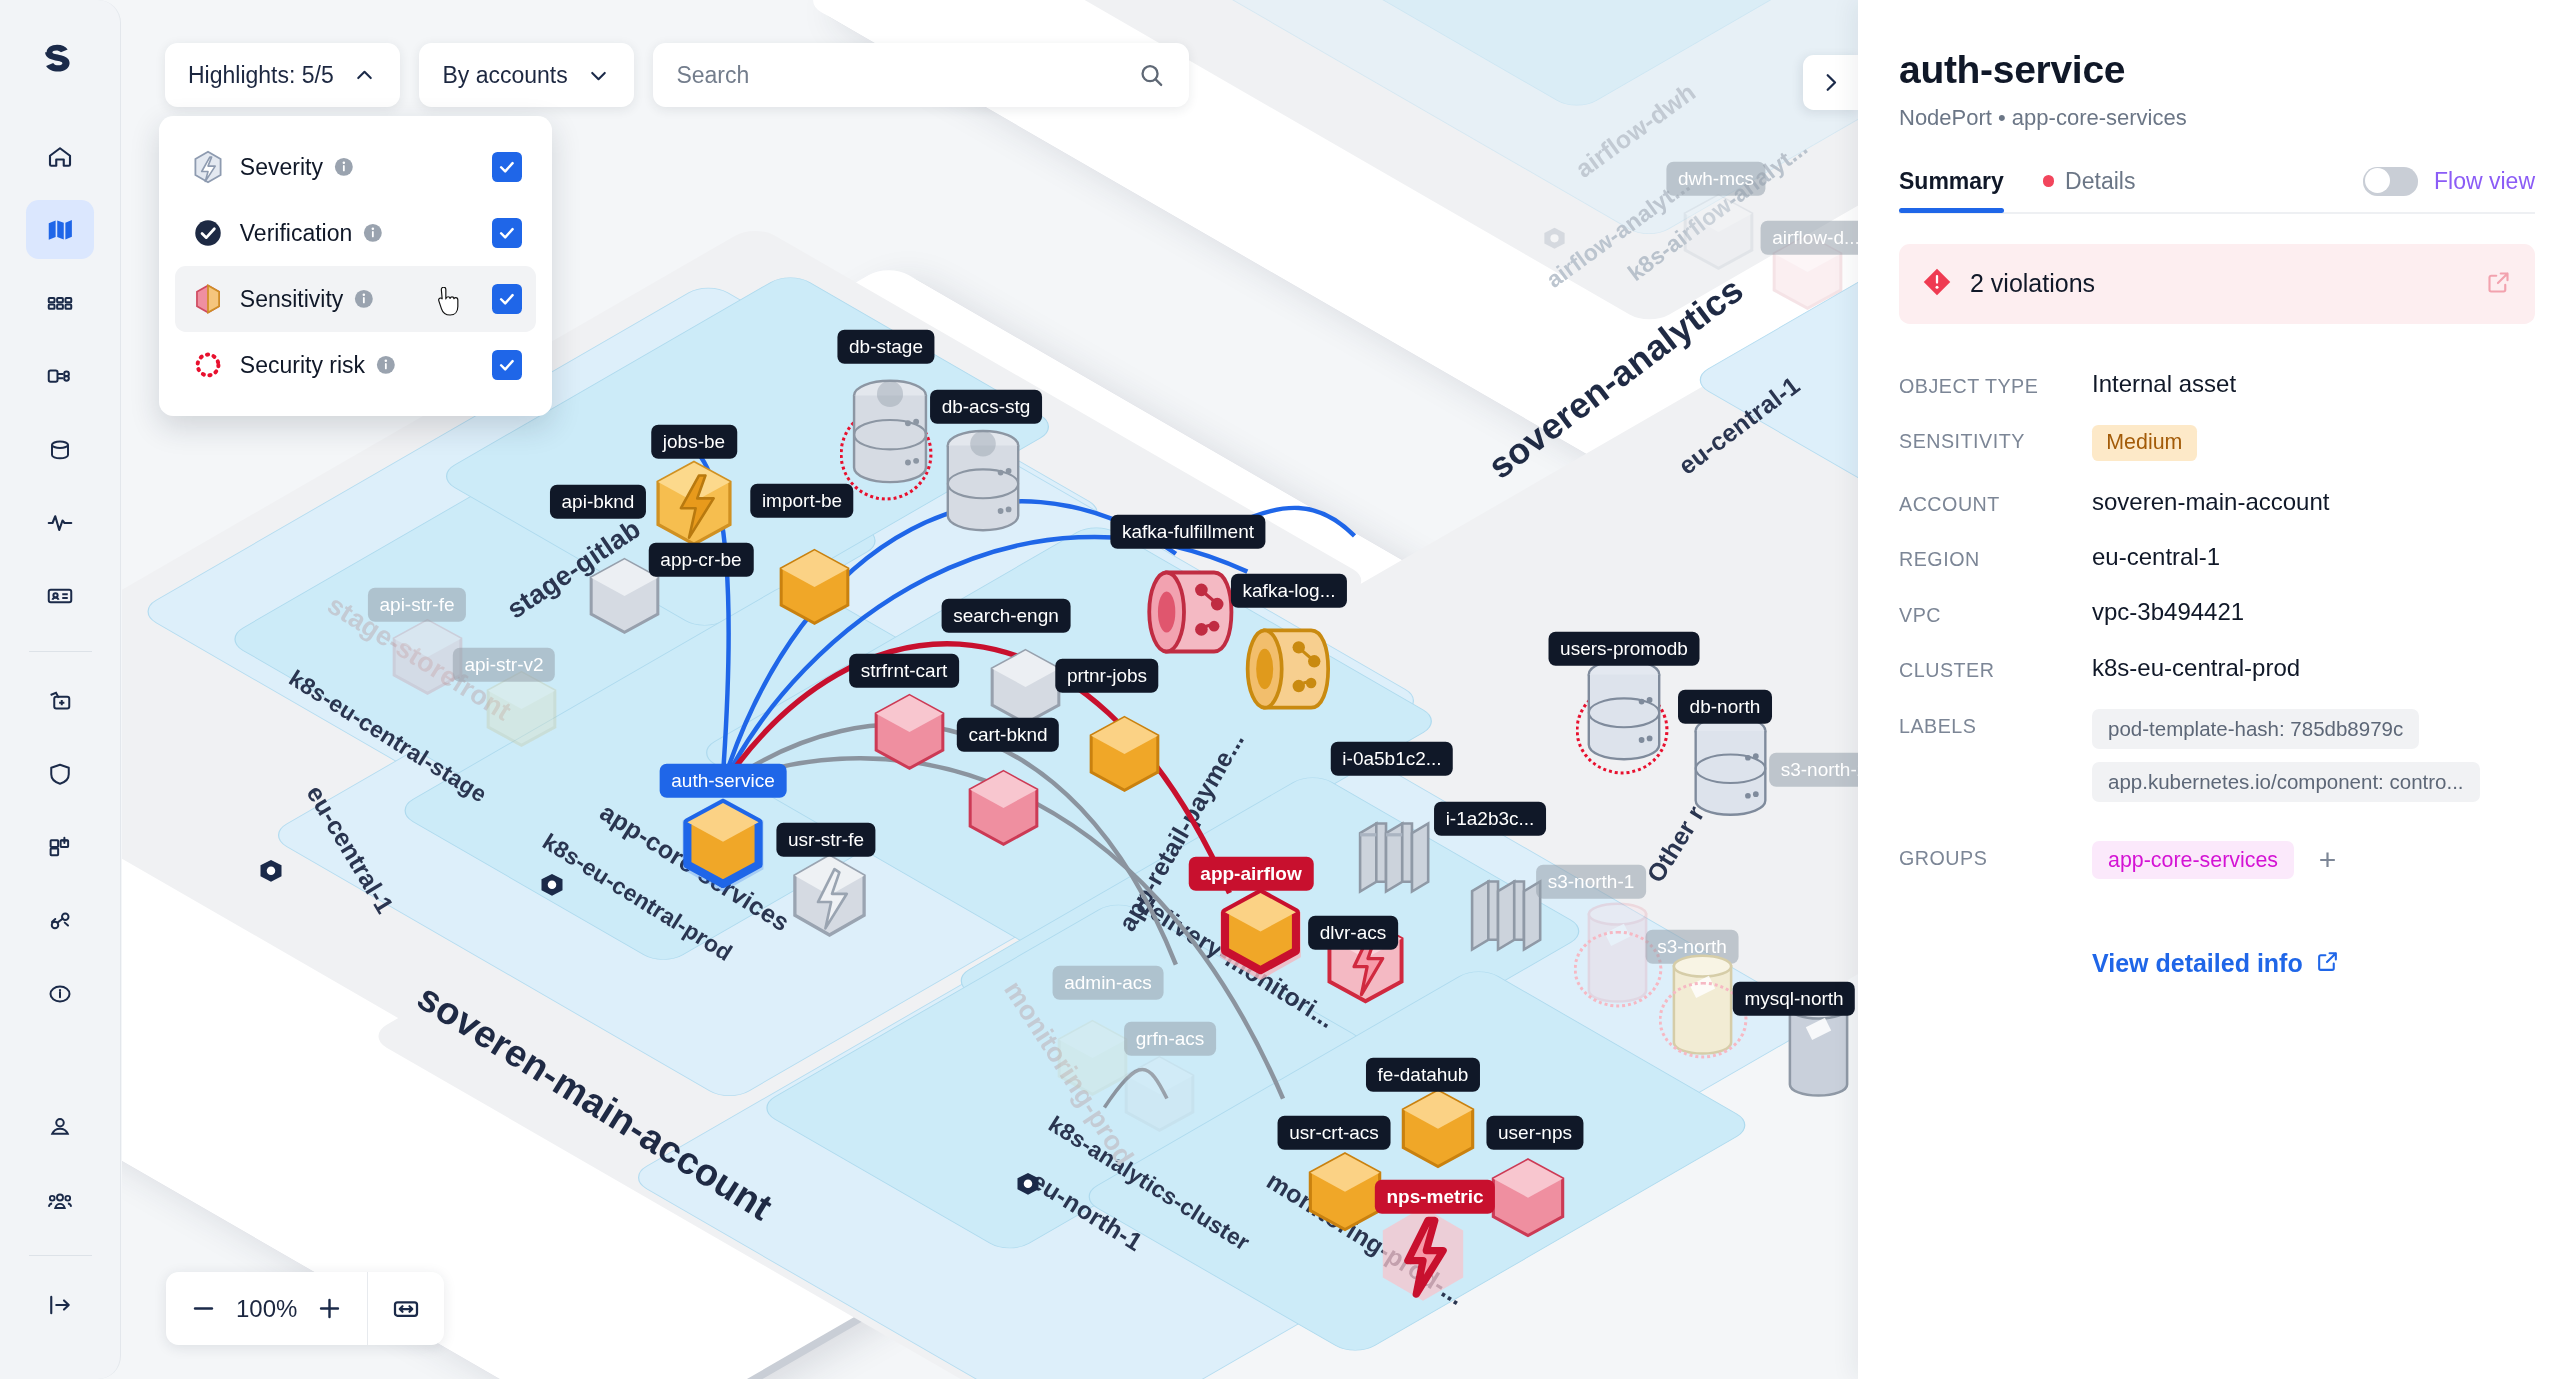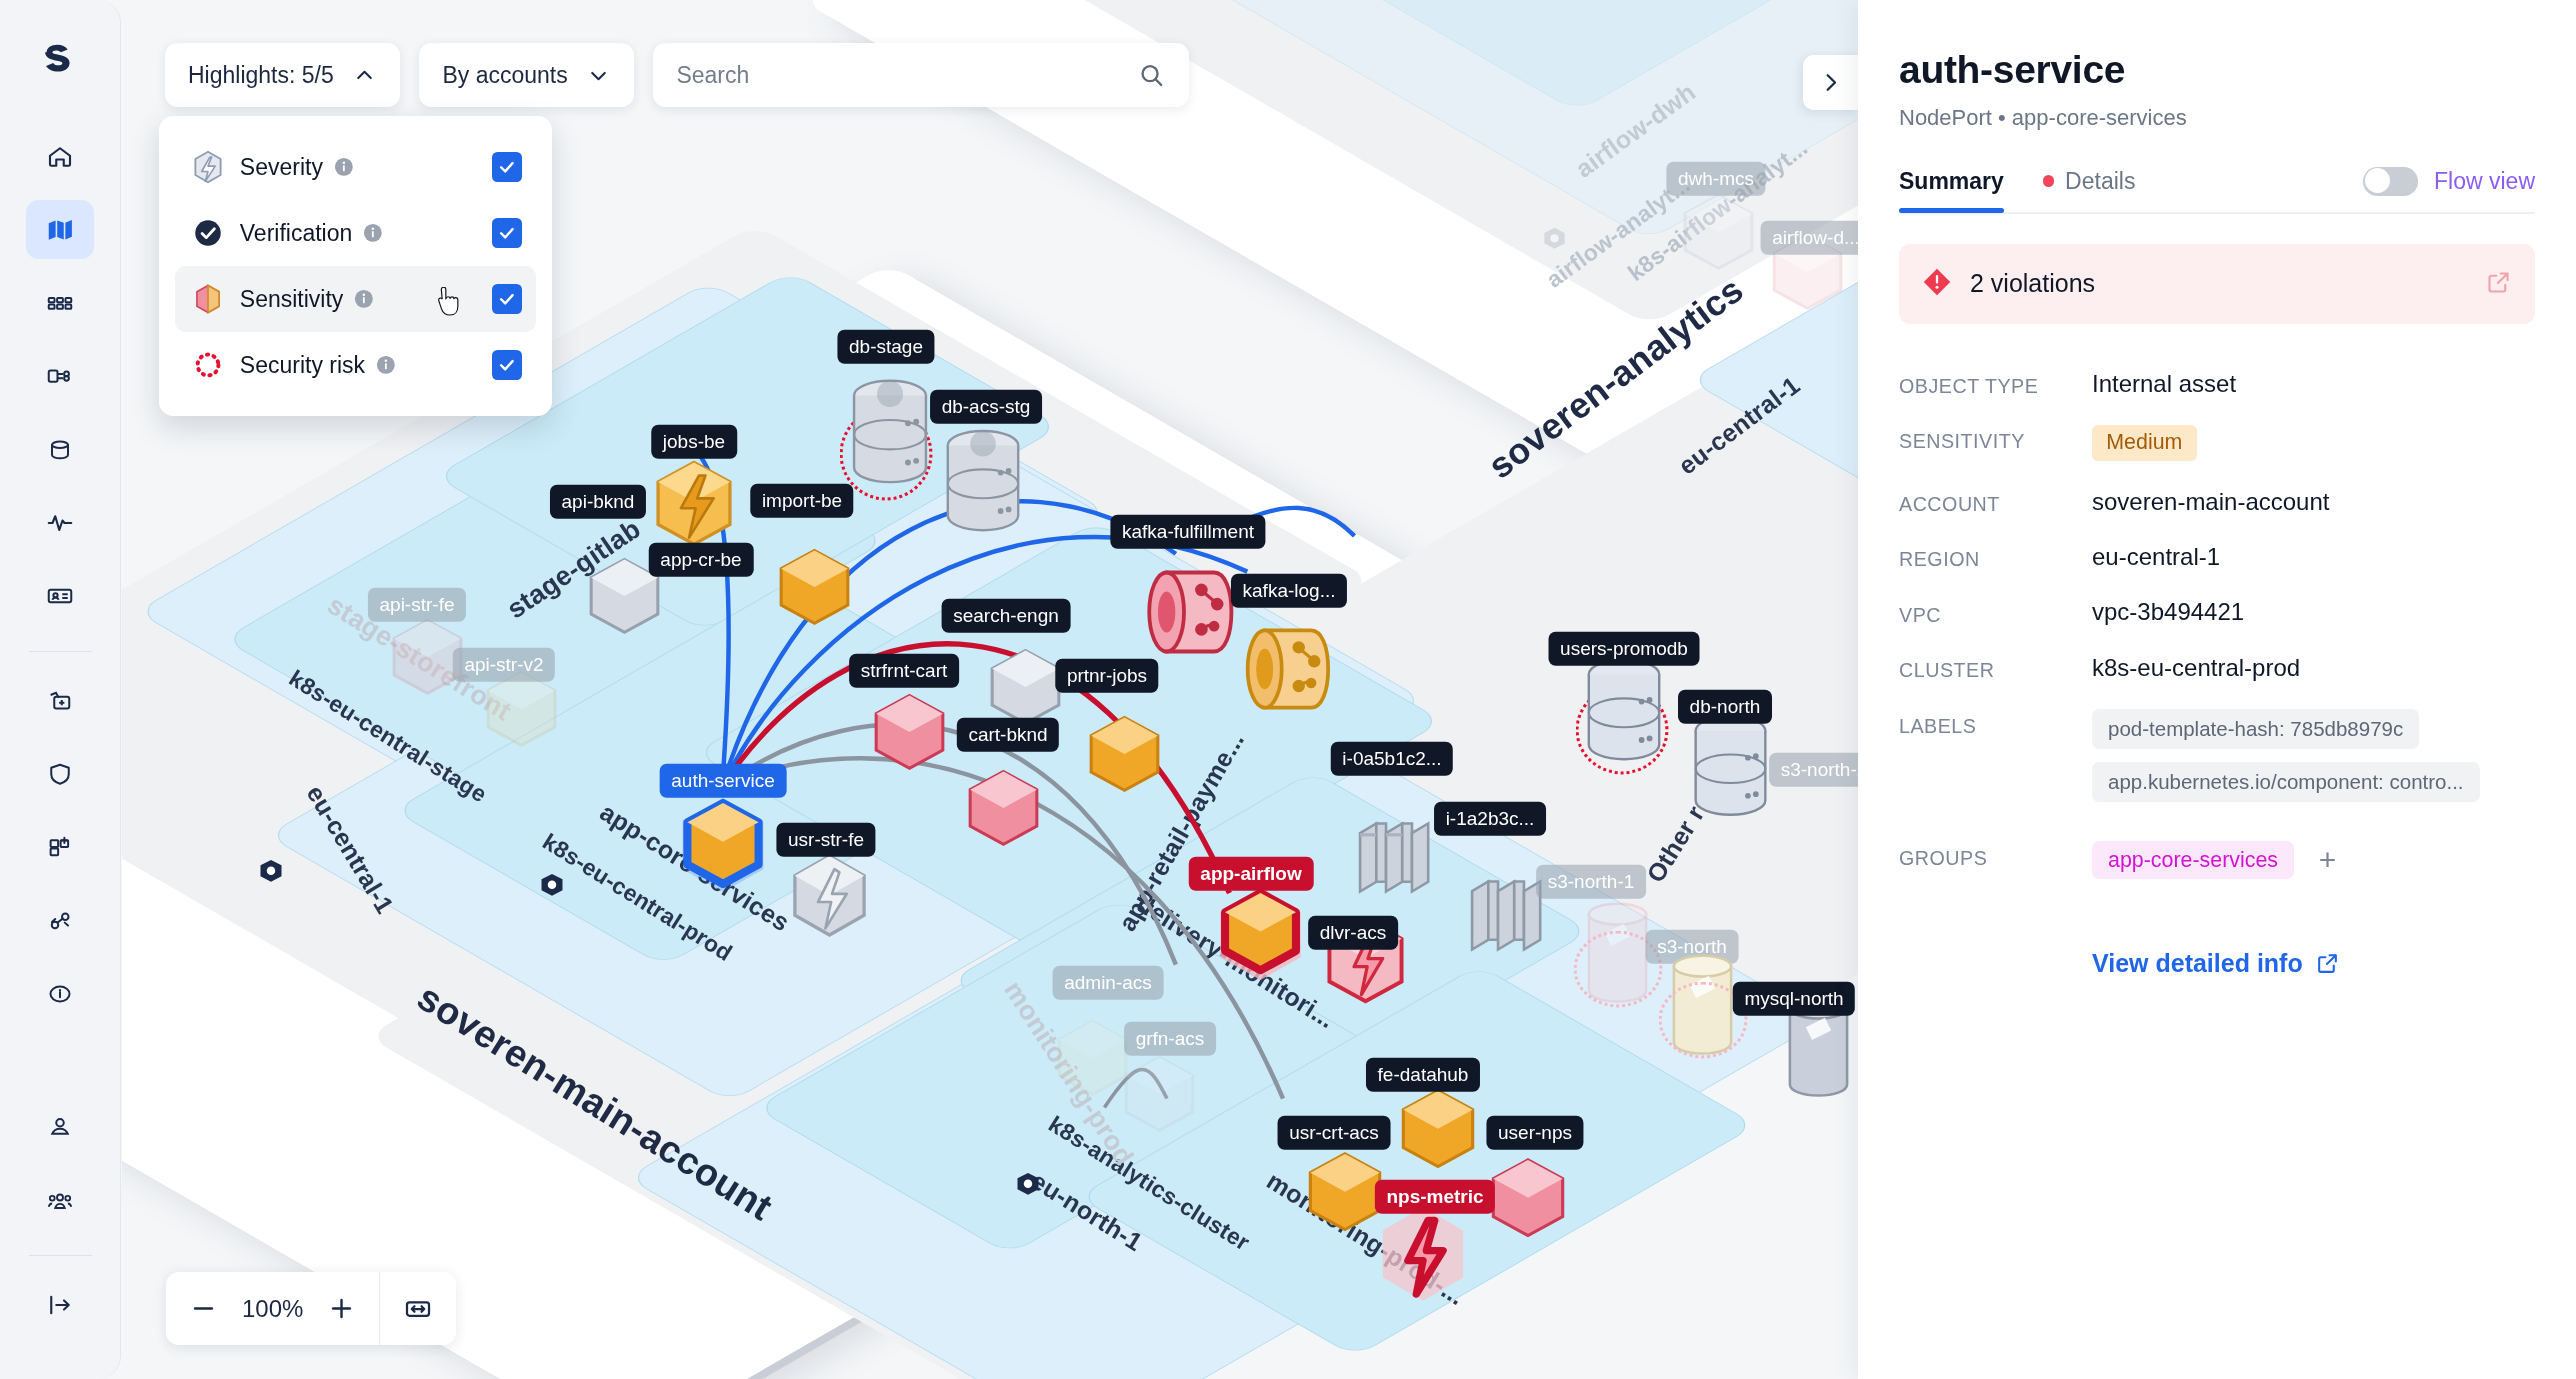--- a/index.html
+++ b/index.html
@@ -122,21 +122,21 @@
     background: #1f66e8; display: flex; align-items: center; justify-content: center;
   }
   .dd-cursor { position: absolute; right: 77px; top: 21.4px; width: 27px; height: 30px; }
 
   
   .zoomctl {
     position: absolute; left: 166px; bottom: 34px; height: 73px;
     background: #fff; border-radius: 12.5px; display: flex; align-items: center;
     box-shadow: 0 2.7px 12.5px rgba(30,40,60,.10); z-index: 40;
   }
-  .zc-seg { display: flex; align-items: center; gap: 24px; padding: 0 23px; }
+  .zc-seg { display: flex; align-items: center; gap: 18px; padding: 0 23px; }
   .zc-val { font-size: 24px; color: #1c2740; }
   .zc-div { width: 0.9px; height: 73px; background: #e7eaee; }
   .zc-btn { cursor: pointer; display:flex; align-items:center; justify-content:center; }
 
   
   .panel-toggle {
     position: absolute; right: 0; top: 54px; width: 55px; height: 55px;
     background: #fff; border-radius: 10.7px 0 0 10.7px;
     display: flex; align-items: center; justify-content: center;
     box-shadow: -1.8px 2.7px 10.7px rgba(30,40,60,.10); z-index: 45; cursor: pointer;
@@ -199,21 +199,21 @@
   .chip-label {
     display: inline-block; background: #f1f2f4; color: #5d6777;
     font-size: 20.5px; padding: 8px 16px; border-radius: 7.1px; margin-bottom: 12.5px;
   }
   .chip-group {
     display: inline-block; background: #fbe9fb; color: #d413d4;
     font-size: 21.4px; padding: 6.3px 16px; border-radius: 7.1px;
   }
   .plus { display:inline-block; margin-left: 18px; color:#7c8696; font-size: 30px; vertical-align: middle; cursor:pointer; }
   .viewlink {
-    margin-top: 43px; margin-left: 193px; display: inline-flex; align-items: center; gap: 12.5px;
+    margin-top: 43px; margin-left: 193px; display: inline-flex; gap: 12.5px;
     font-size: 25px; color: #1f66e8; font-weight: 700; cursor: pointer;
   }
 </style>
 </head>
 <body>
 
 <div id="app">
 
   <div class="rail">
     <div class="logo">

